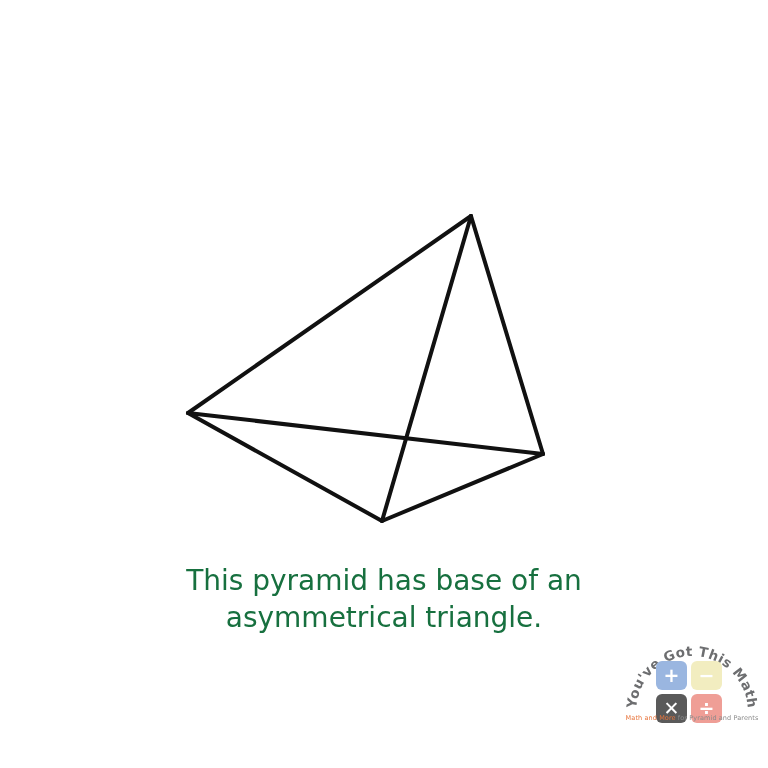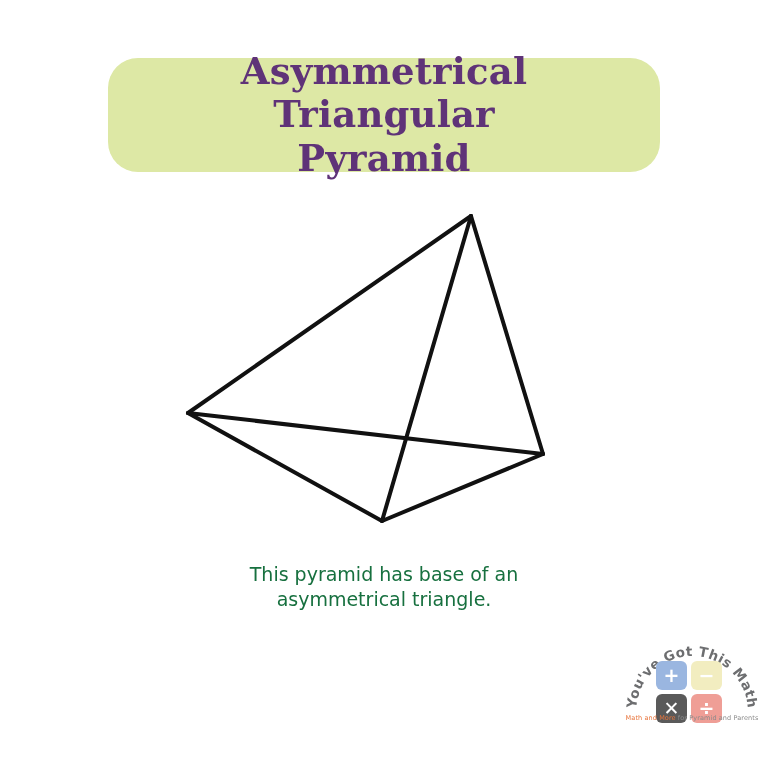--- a/index.html
+++ b/index.html
@@ -60,21 +60,21 @@
   }
 
   
   #caption {
     position: absolute;
     left: 94px;
     top: 562px;
     width: 580px;
     text-align: center;
     font-family: "DejaVu Sans", "Liberation Sans", sans-serif;
-    font-size: 19px;
+    font-size: 28px;
     font-weight: 400;
     color: #17703f;
     line-height: 1.33;
     white-space: pre-line;
   }
 
   
   #logo {
     position: absolute;
     left: 622px;
@@ -135,24 +135,20 @@
     letter-spacing: 0.1px;
     white-space: nowrap;
   }
   #logo-tagline .hl { color: #e8743b; font-weight: 400; }
 </style>
 </head>
 <body>
 
 <div id="canvas">
 
-  <div id="title-banner" style="background: rgb(221, 232, 165);">
-    <div id="title-text" style="color: rgb(95, 51, 120);">Asymmetrical Triangular
-Pyramid</div>
-  </div>
 
   <div id="pyramid-figure">
     <svg id="pyramid-svg" viewBox="0 0 768 350" xmlns="http://www.w3.org/2000/svg">
       <g id="pyramid-edges" fill="none" stroke="#111111" stroke-width="4" stroke-linecap="round" stroke-linejoin="round">
         <line x1="471" y1="26" x2="188" y2="223"></line>
         <line x1="471" y1="26" x2="543" y2="264"></line>
         <line x1="471" y1="26" x2="382" y2="331"></line>
         <line x1="188" y1="223" x2="543" y2="264"></line>
         <line x1="188" y1="223" x2="382" y2="331"></line>
         <line x1="543" y1="264" x2="382" y2="331"></line>

